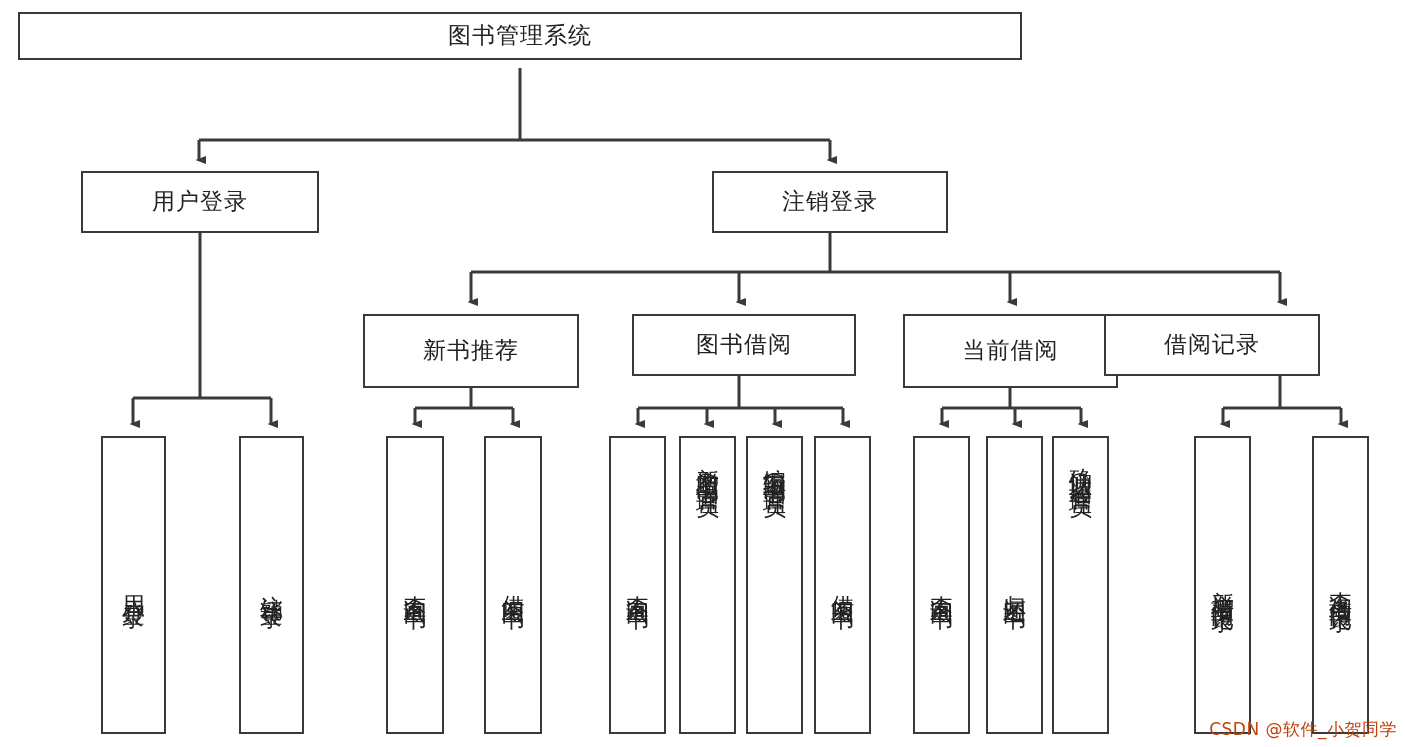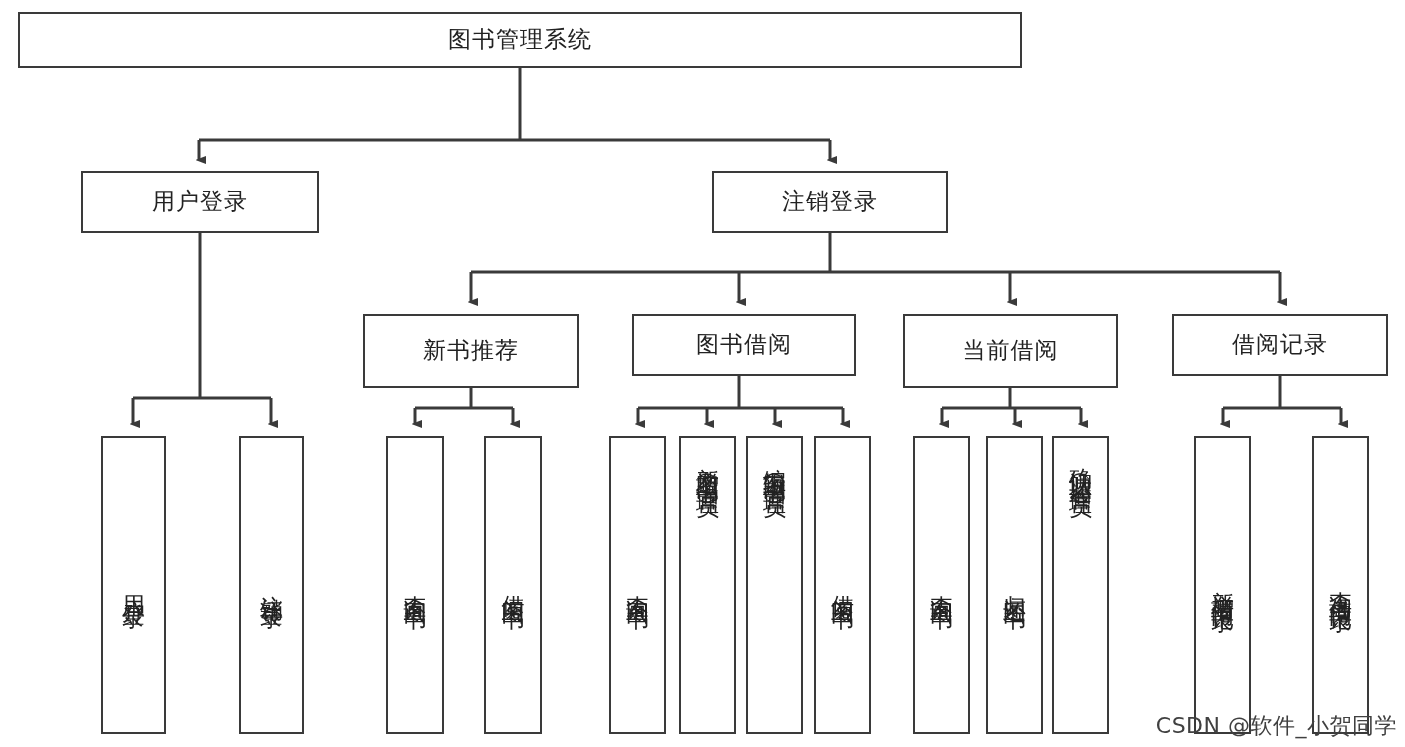--- a/index.html
+++ b/index.html
@@ -57,22 +57,22 @@
     white-space: nowrap;
   }
   .node-v.center-v {
     align-items: center;
     padding-top: 0;
   }
   #watermark {
     position: absolute;
     right: 8px;
     bottom: 6px;
-    font-size: 22px;
-    color: #404040;
+    font-size: 17px;
+    color: #c2410c;
     white-space: nowrap;
     letter-spacing: 0.5px;
   }
 </style>
 </head>
 <body>
 
 <div id="diagram-root">
 
   <svg id="diagram-svg" viewBox="0 0 1405 747" xmlns="http://www.w3.org/2000/svg">
@@ -119,41 +119,41 @@
       <path d="M 1015 408 L 1015 424" marker-end="url(#arrowhead)"></path>
       <path d="M 1081 408 L 1081 424" marker-end="url(#arrowhead)"></path>
 
       <path d="M 1280 376 L 1280 408"></path>
       <path d="M 1223 408 L 1341 408"></path>
       <path d="M 1223 408 L 1223 424" marker-end="url(#arrowhead)"></path>
       <path d="M 1341 408 L 1341 424" marker-end="url(#arrowhead)"></path>
     </g>
   </svg>
 
-  <div class="node node-h" style="left:18px; top:12px; width:1004px; height:56px;">
+  <div class="node node-h" style="left:18px; top:12px; width:1004px; height:48px;">
     <span class="node-label">图书管理系统</span>
   </div>
 
   <div class="node node-h" style="left:81px; top:171px; width:238px; height:62px;">
     <span class="node-label">用户登录</span>
   </div>
   <div class="node node-h" style="left:712px; top:171px; width:236px; height:62px;">
     <span class="node-label">注销登录</span>
   </div>
 
   <div class="node node-h" style="left:363px; top:314px; width:216px; height:74px;">
     <span class="node-label">新书推荐</span>
   </div>
   <div class="node node-h" style="left:632px; top:314px; width:224px; height:62px;">
     <span class="node-label">图书借阅</span>
   </div>
   <div class="node node-h" style="left:903px; top:314px; width:215px; height:74px;">
     <span class="node-label">当前借阅</span>
   </div>
-  <div class="node node-h" style="left:1172px; top:314px; width:216px; height:62px;">
+  <div class="node node-h" style="left:1104px; top:314px; width:216px; height:62px;">
     <span class="node-label">借阅记录</span>
   </div>
 
   <div class="node node-v center-v" style="left:101px; top:436px; width:65px; height:298px;">
     <span class="node-label">用户登录</span>
   </div>
   <div class="node node-v center-v" style="left:239px; top:436px; width:65px; height:298px;">
     <span class="node-label">注销登录</span>
   </div>
   <div class="node node-v center-v" style="left:386px; top:436px; width:58px; height:298px;">

